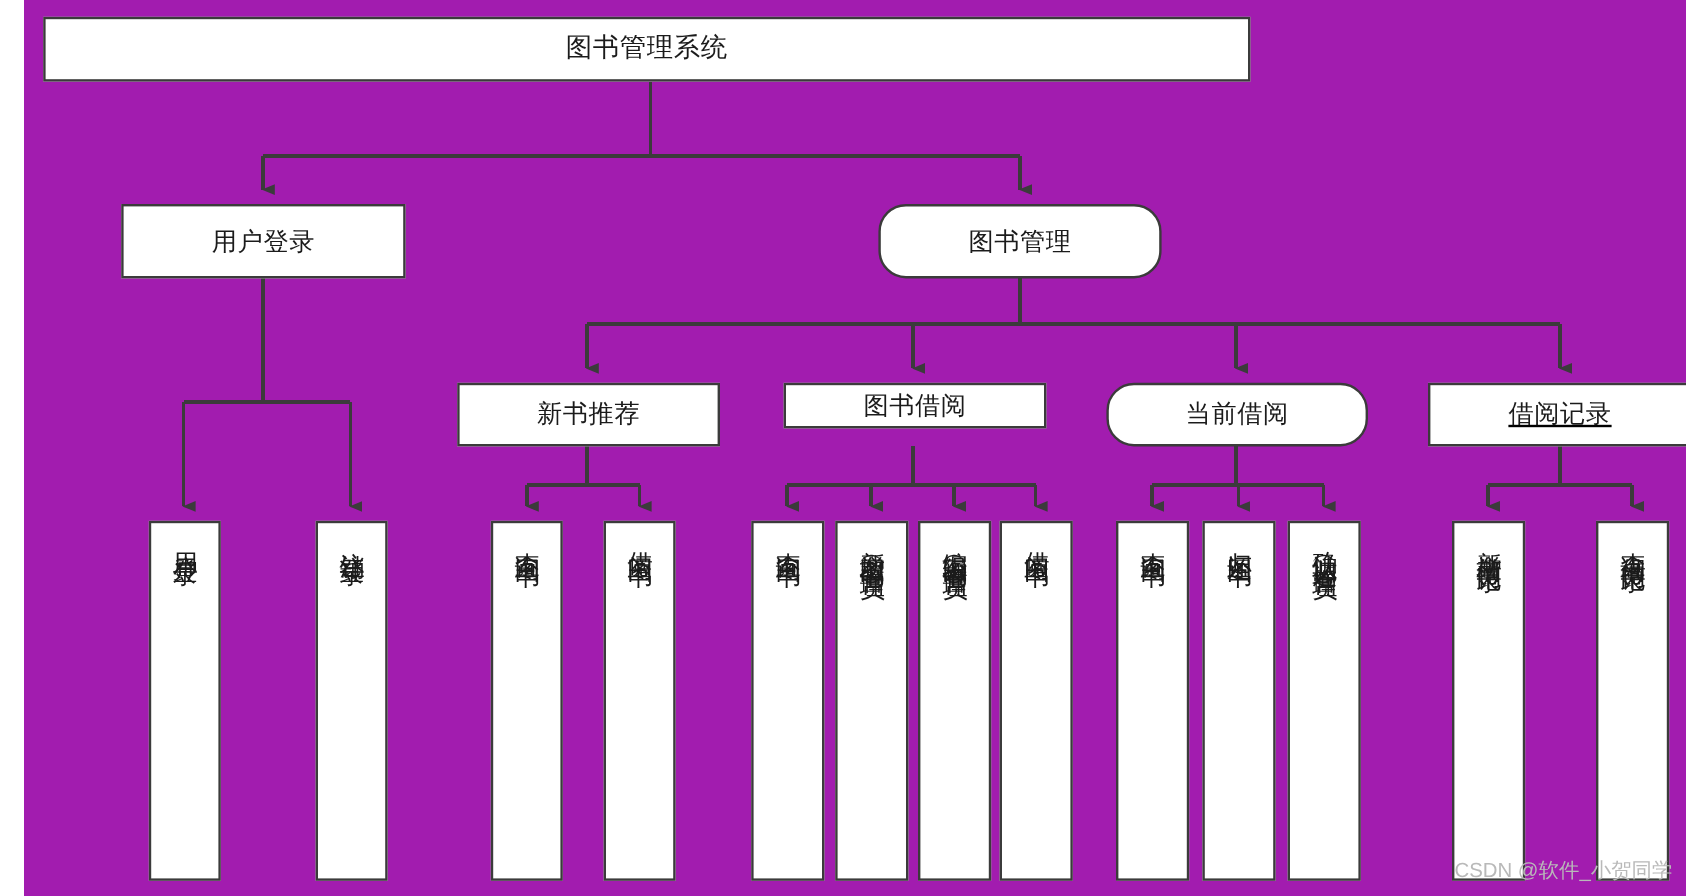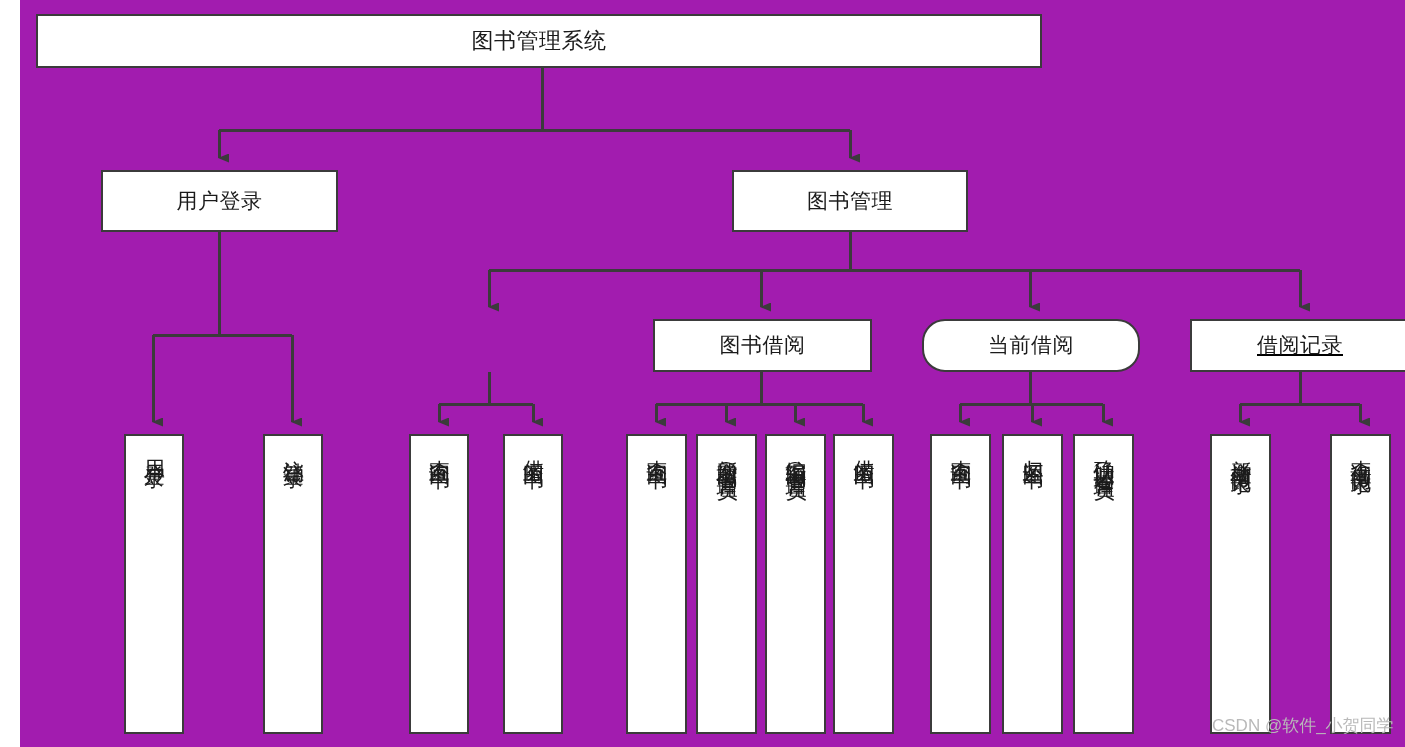--- a/index.html
+++ b/index.html
@@ -135,26 +135,29 @@
   </svg>
 
   <div class="node horiz root" style="left:16px; top:14px; width:1006px; height:54px;">
     <span class="node-label">图书管理系统</span>
   </div>
 
   <div class="node horiz" style="left:81px; top:170px; width:237px; height:62px;">
     <span class="node-label">用户登录</span>
   </div>
 
-  <div class="node horiz" style="left:712px; top:170px; width:236px; height:62px;">
+  <div class="node horiz" style="left:712px; top:170px; width:236px; height:62px;border-radius:23px;">
     <span class="node-label">图书管理</span>
   </div>
 
-
-  <div class="node horiz" style="left:633px; top:319px; width:219px; height:53px;align-items:center;">
+  <div class="node horiz" style="left:361px; top:319px; width:219px; height:53px;">
+    <span class="node-label">新书推荐</span>
+  </div>
+
+  <div class="node horiz" style="left:633px; top:319px; width:219px; height:38px;align-items:center;">
     <span class="node-label">图书借阅</span>
   </div>
 
   <div class="node horiz" style="left:902px; top:319px; width:218px; height:53px;border-radius:23px;">
     <span class="node-label">当前借阅</span>
   </div>
 
   <div class="node horiz" style="left:1170px; top:319px; width:220px; height:53px;text-decoration:underline;">
     <span class="node-label">借阅记录</span>
   </div>

